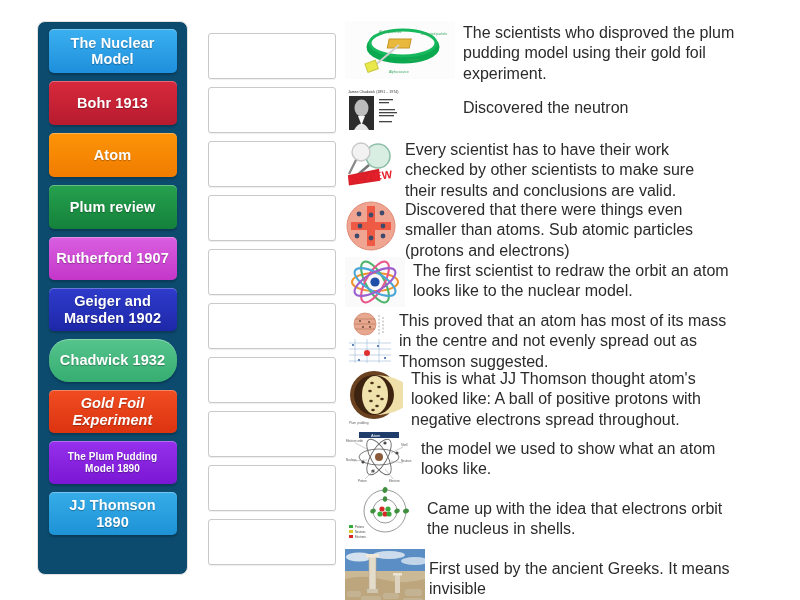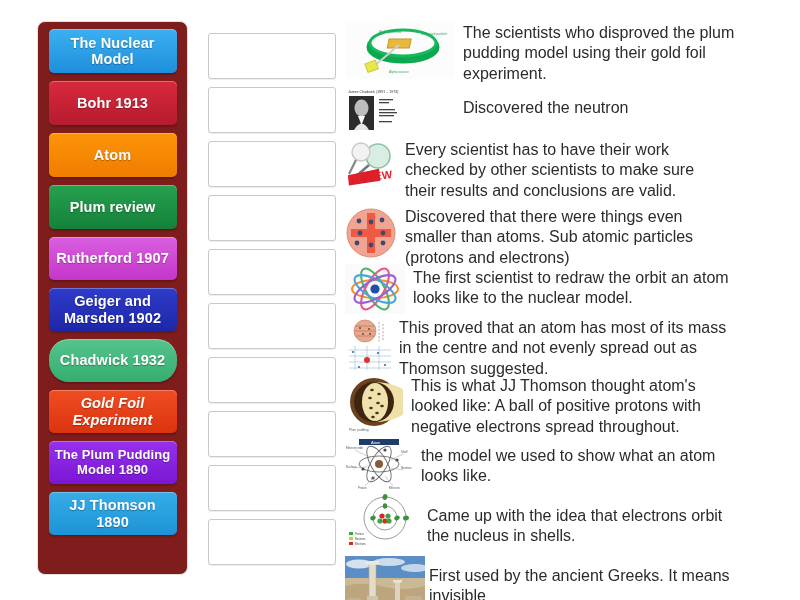--- a/index.html
+++ b/index.html
@@ -17,21 +17,21 @@
     background: #ffffff;
   }
 
   
   #tile-panel {
     position: absolute;
     left: 37px; top: 21px;
     width: 151px; height: 554px;
     border: 1px solid #e2e2e2;
     border-radius: 8px;
-    background: #7f1d1d;
+    background: #0c4a6e;
     padding: 7px 0 0 0;
   }
   .tile {
     position: relative;
     width: 128px;
     margin: 0 auto 8px auto;
     border-radius: 5px;
     color: #ffffff;
     font-weight: bold;
     font-size: 14.5px;
@@ -42,21 +42,21 @@
     justify-content: center;
     padding: 4px 5px;
     text-shadow: 0 1px 1px rgba(0,0,0,0.30);
     box-shadow: 0 2px 2px rgba(0,0,0,0.22), inset 0 1px 0 rgba(255,255,255,0.30);
     cursor: move;
     user-select: none;
     letter-spacing: .1px;
   }
   .tile-h1 { height: 44px; }
   .tile-h2 { height: 43px; }
-  .tile-small { font-size: 13px; justify-content: flex-end; }
+  .tile-small { font-size: 10px; justify-content: flex-end; }
 
   
   #dropzone-column {
     position: absolute;
     left: 208px; top: 21px;
     width: 130px; height: 554px;
   }
   .dropbox {
     width: 128px;
     border: 1px solid #c9c9c9;
@@ -206,21 +206,21 @@
           <circle cx="16" cy="12" r="9" fill="#f2f2f2" stroke="#c8c8c8" stroke-width="1.4"></circle>
           <line x1="24" y1="25" x2="9" y2="38" stroke="#777" stroke-width="2.6"></line>
           <line x1="11" y1="20" x2="4" y2="34" stroke="#888" stroke-width="2.2"></line>
           <path d="M2 34 L50 30 L50 45 L2 47 Z" fill="#d81f29" transform="rotate(-6 26 38) scale(0.66 0.8) translate(3 7)"></path>
           <text x="4" y="43" font-size="11" font-weight="bold" fill="#e8202b" font-family="sans-serif" transform="rotate(-7 6 40)">REVIEW</text>
         </svg>
       </div>
       <div class="answer-text" style="width:330px;padding-top:0;">Every scientist has to have their work checked by other scientists to make sure their results and conclusions are valid.</div>
     </div>
 
-    <div class="answer-row" style="height:55px;margin-top:12px;">
+    <div class="answer-row" style="height:55px;margin-top:5px;">
       <div class="answer-thumb" style="width:52px;height:52px;background:#ffffff;">
         <svg class="thumb-box" width="52" height="52" viewBox="0 0 52 52">
           <rect width="52" height="52" fill="#ffffff"></rect>
           <circle cx="26" cy="26" r="24" fill="#f0a593" stroke="#e08a74" stroke-width="1"></circle>
           <rect x="22" y="6" width="8" height="40" fill="#ef5a45"></rect>
           <rect x="6" y="22" width="40" height="8" fill="#ef5a45"></rect>
           <g fill="#3d4a6b">
             <circle cx="14" cy="14" r="2.4"></circle>
             <circle cx="37" cy="13" r="2.4"></circle>
             <circle cx="12" cy="36" r="2.4"></circle>

